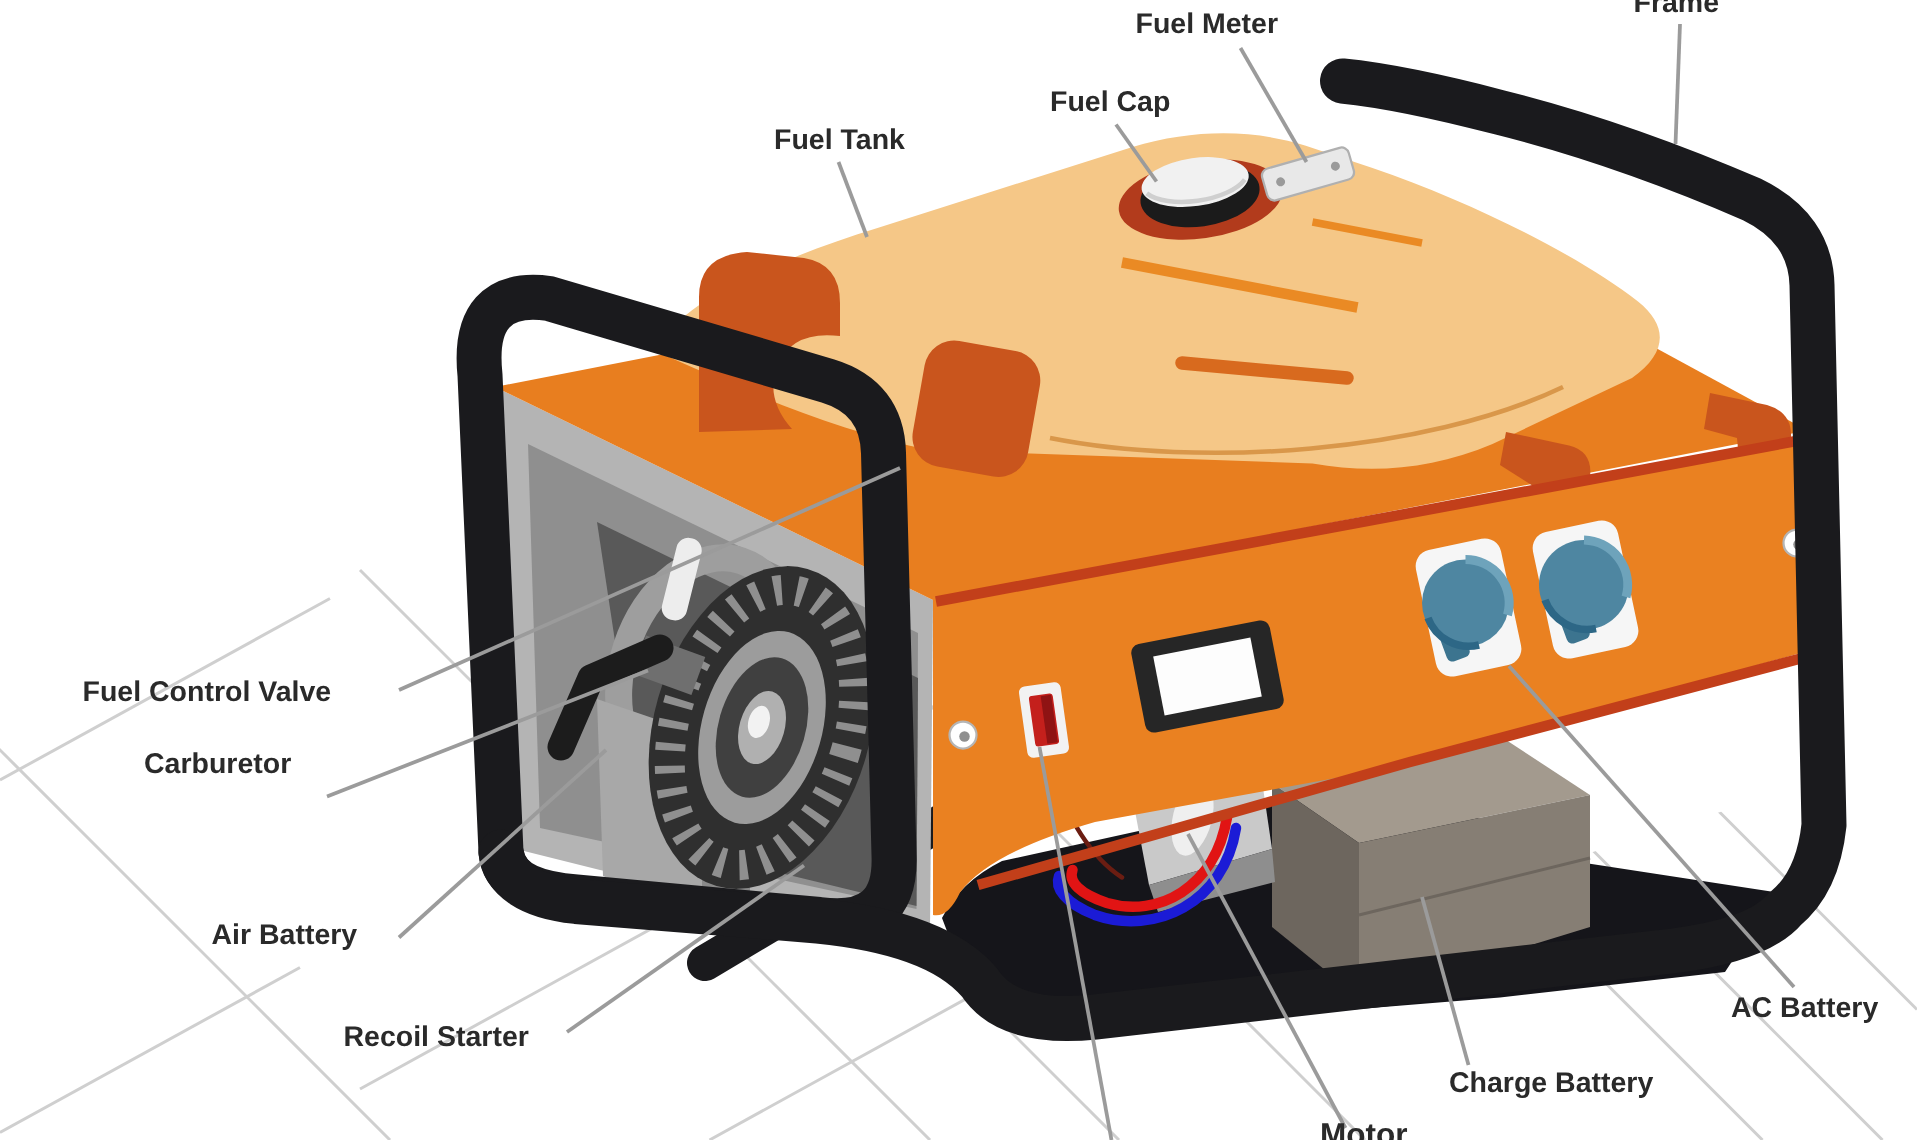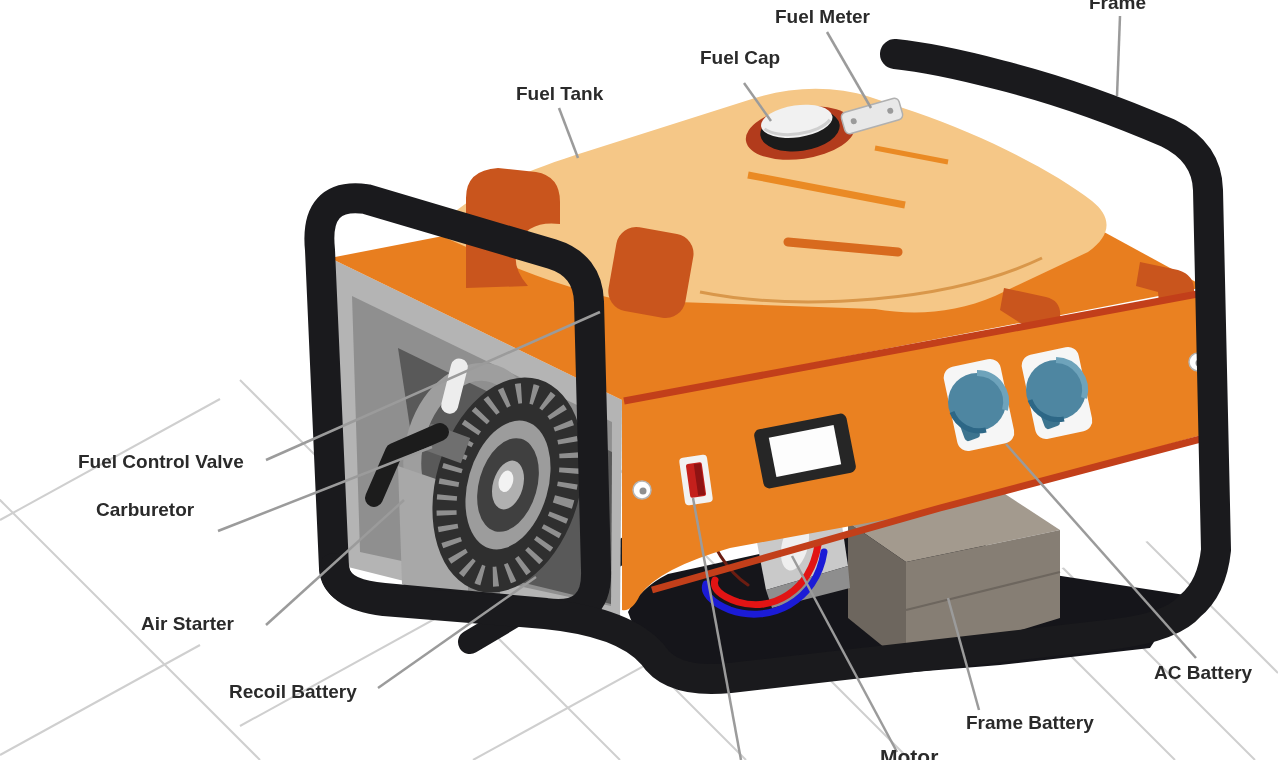--- a/index.html
+++ b/index.html
@@ -183,24 +183,24 @@
     <line x1="266" y1="625" x2="404" y2="500"></line>
     <line x1="378" y1="688" x2="536" y2="577"></line>
     <line x1="1196" y1="658" x2="1006" y2="444"></line>
     <line x1="979" y1="710" x2="948" y2="598"></line>
     <line x1="792" y1="556" x2="897" y2="752"></line>
     <line x1="693" y1="498" x2="741" y2="760"></line>
   </g>
 </svg>
 
   <div class="lbl" style="left:1089px; top:-7px;">Frame</div>
-  <div class="lbl" style="left:775px;  top:7px;">Fuel Meter</div>
-  <div class="lbl" style="left:700px;  top:48px;text-align:center;">Fuel Cap</div>
+  <div class="lbl" style="left:757px;  top:7px;">Fuel Meter</div>
+  <div class="lbl" style="left:700px;  top:59px;text-align:center;">Fuel Cap</div>
   <div class="lbl" style="left:516px;  top:84px;">Fuel Tank</div>
-  <div class="lbl" style="left:78px;   top:452px;text-align:center;">Fuel Control Valve</div>
+  <div class="lbl" style="left:55px;   top:452px;text-align:center;">Fuel Control Valve</div>
   <div class="lbl" style="left:96px;   top:500px;">Carburetor</div>
-  <div class="lbl" style="left:141px;  top:614px;">Air Starter</div>
-  <div class="lbl" style="left:229px;  top:682px;">Recoil Battery</div>
+  <div class="lbl" style="left:141px;  top:614px;">Air Battery</div>
+  <div class="lbl" style="left:229px;  top:682px;">Recoil Starter</div>
   <div class="lbl" style="left:1154px; top:663px;">AC Battery</div>
-  <div class="lbl" style="left:966px;  top:713px;">Frame Battery</div>
+  <div class="lbl" style="left:966px;  top:713px;">Charge Battery</div>
   <div class="lbl lbl-motor" style="left:880px; top:747px;">Motor</div>
 
 </div>
 
 </body></html>

